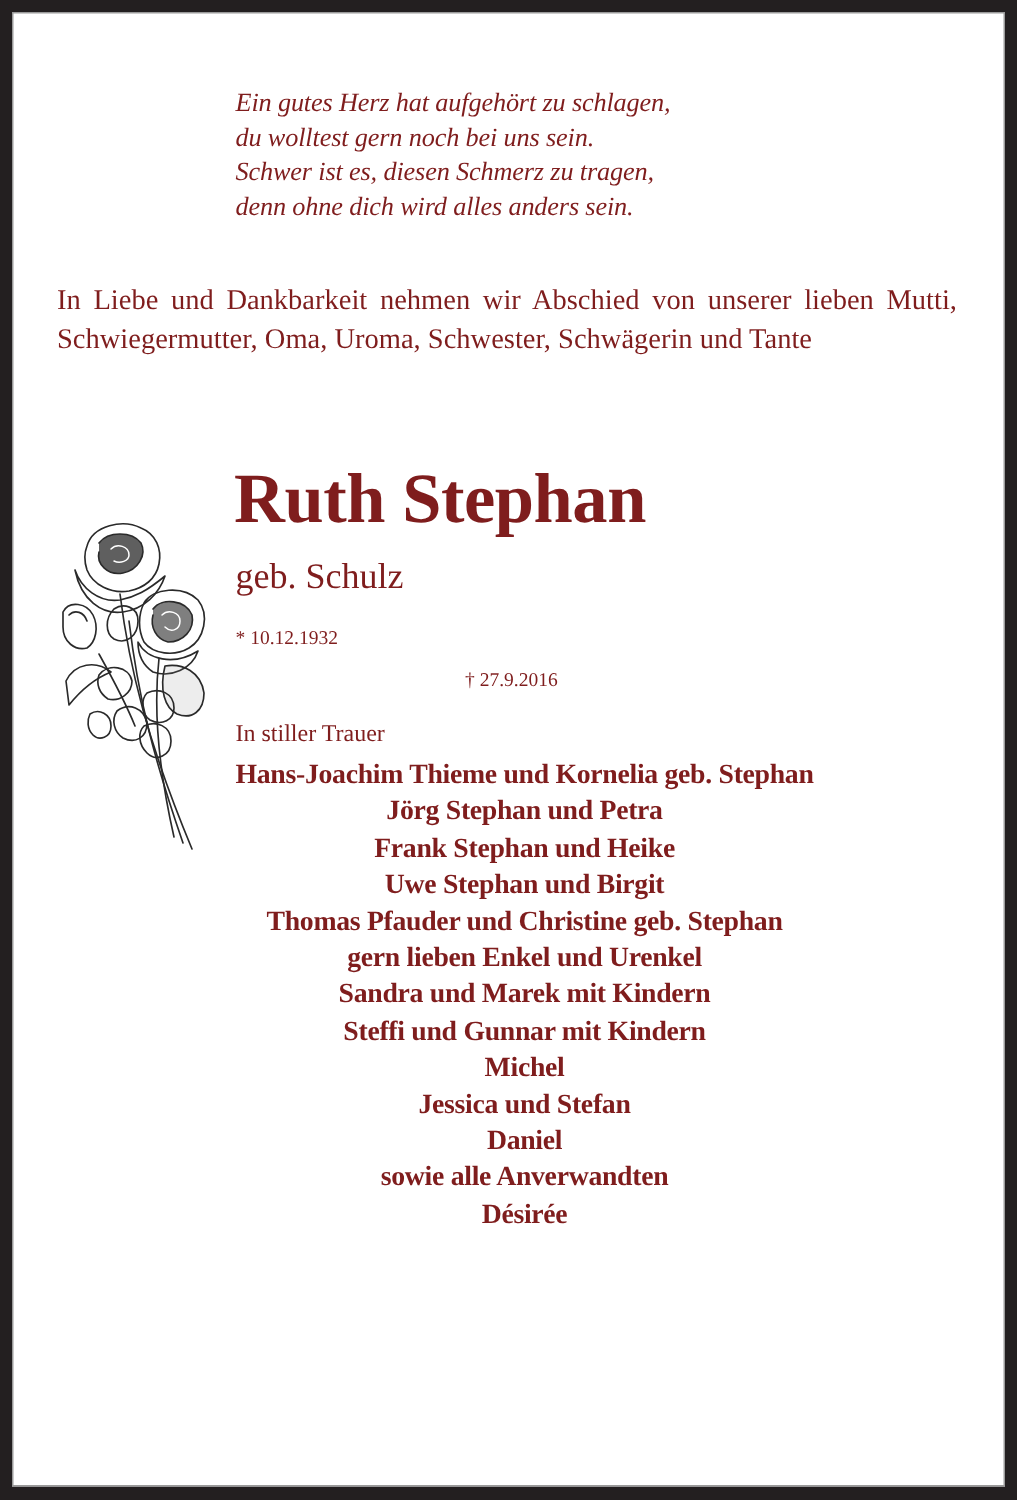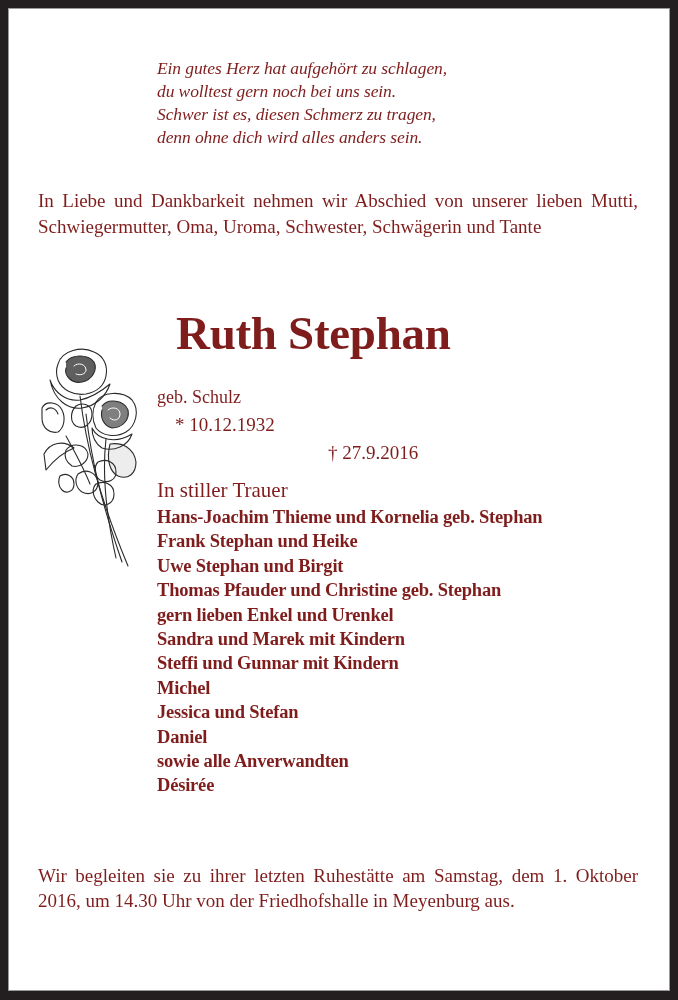--- a/index.html
+++ b/index.html
@@ -43,62 +43,61 @@
     }
     .name {
       position: absolute;
       left: 148px;
       top: 297px;
       font-size: 47px;
       font-weight: bold;
       line-height: 56px;
       letter-spacing: -0.3px;
       white-space: nowrap;
-      margin-left: 20px;
     }
     .maiden {
       position: absolute;
       left: 149px;
       top: 364px;
-      font-size: 18px;
+      font-size: 24px;
       line-height: 26px;
-      margin-top: 12px;
     }
     .dates {
       position: absolute;
-      left: 167px;
+      left: 149px;
       top: 404px;
-      font-size: 19px;
+      font-size: 13px;
       line-height: 26px;
       white-space: nowrap;
     }
     .dates .death { position: absolute; left: 153px; top: 0; margin-top: 28px; }
     .rose {
       position: absolute;
       left: 28px;
       top: 336px;
       width: 104px;
       height: 226px;
     }
     .mourning-label {
       position: absolute;
       left: 149px;
       top: 470px;
-      font-size: 21px;
+      font-size: 16px;
       line-height: 24px;
       white-space: nowrap;
     }
     .mourners {
       position: absolute;
       left: 149px;
       top: 497px;
       font-size: 18.5px;
       font-weight: bold;
       line-height: 24.4px;
       letter-spacing: -0.2px;
+      text-align: center;
     }
     .mourners div { white-space: nowrap; }
     .footer {
       position: absolute;
       left: 30px;
       top: 855px;
       width: 600px;
       font-size: 19px;
       line-height: 25px;
       text-align: justify;
@@ -157,28 +156,28 @@
 
   <div class="dates">
     <span class="birth">* 10.12.1932</span>
     <span class="death">† 27.9.2016</span>
   </div>
 
   <div class="mourning-label">In stiller Trauer</div>
 
   <div class="mourners">
     <div>Hans-Joachim Thieme und Kornelia geb. Stephan</div>
+    <div>Jörg Stephan und Petra</div>
     <div>Frank Stephan und Heike</div>
     <div>Uwe Stephan und Birgit</div>
     <div>Thomas Pfauder und Christine geb. Stephan</div>
     <div>gern lieben Enkel und Urenkel</div>
     <div>Sandra und Marek mit Kindern</div>
     <div>Steffi und Gunnar mit Kindern</div>
     <div>Michel</div>
     <div>Jessica und Stefan</div>
     <div>Daniel</div>
     <div>sowie alle Anverwandten</div>
     <div>Désirée</div>
   </div>
 
-  <div class="footer">Wir begleiten sie zu ihrer letzten Ruhestätte am Samstag, dem 1. Oktober 2016, um 14.30 Uhr von der Friedhofshalle in Meyenburg aus.</div>
 
 </div>
 
 </body></html>

